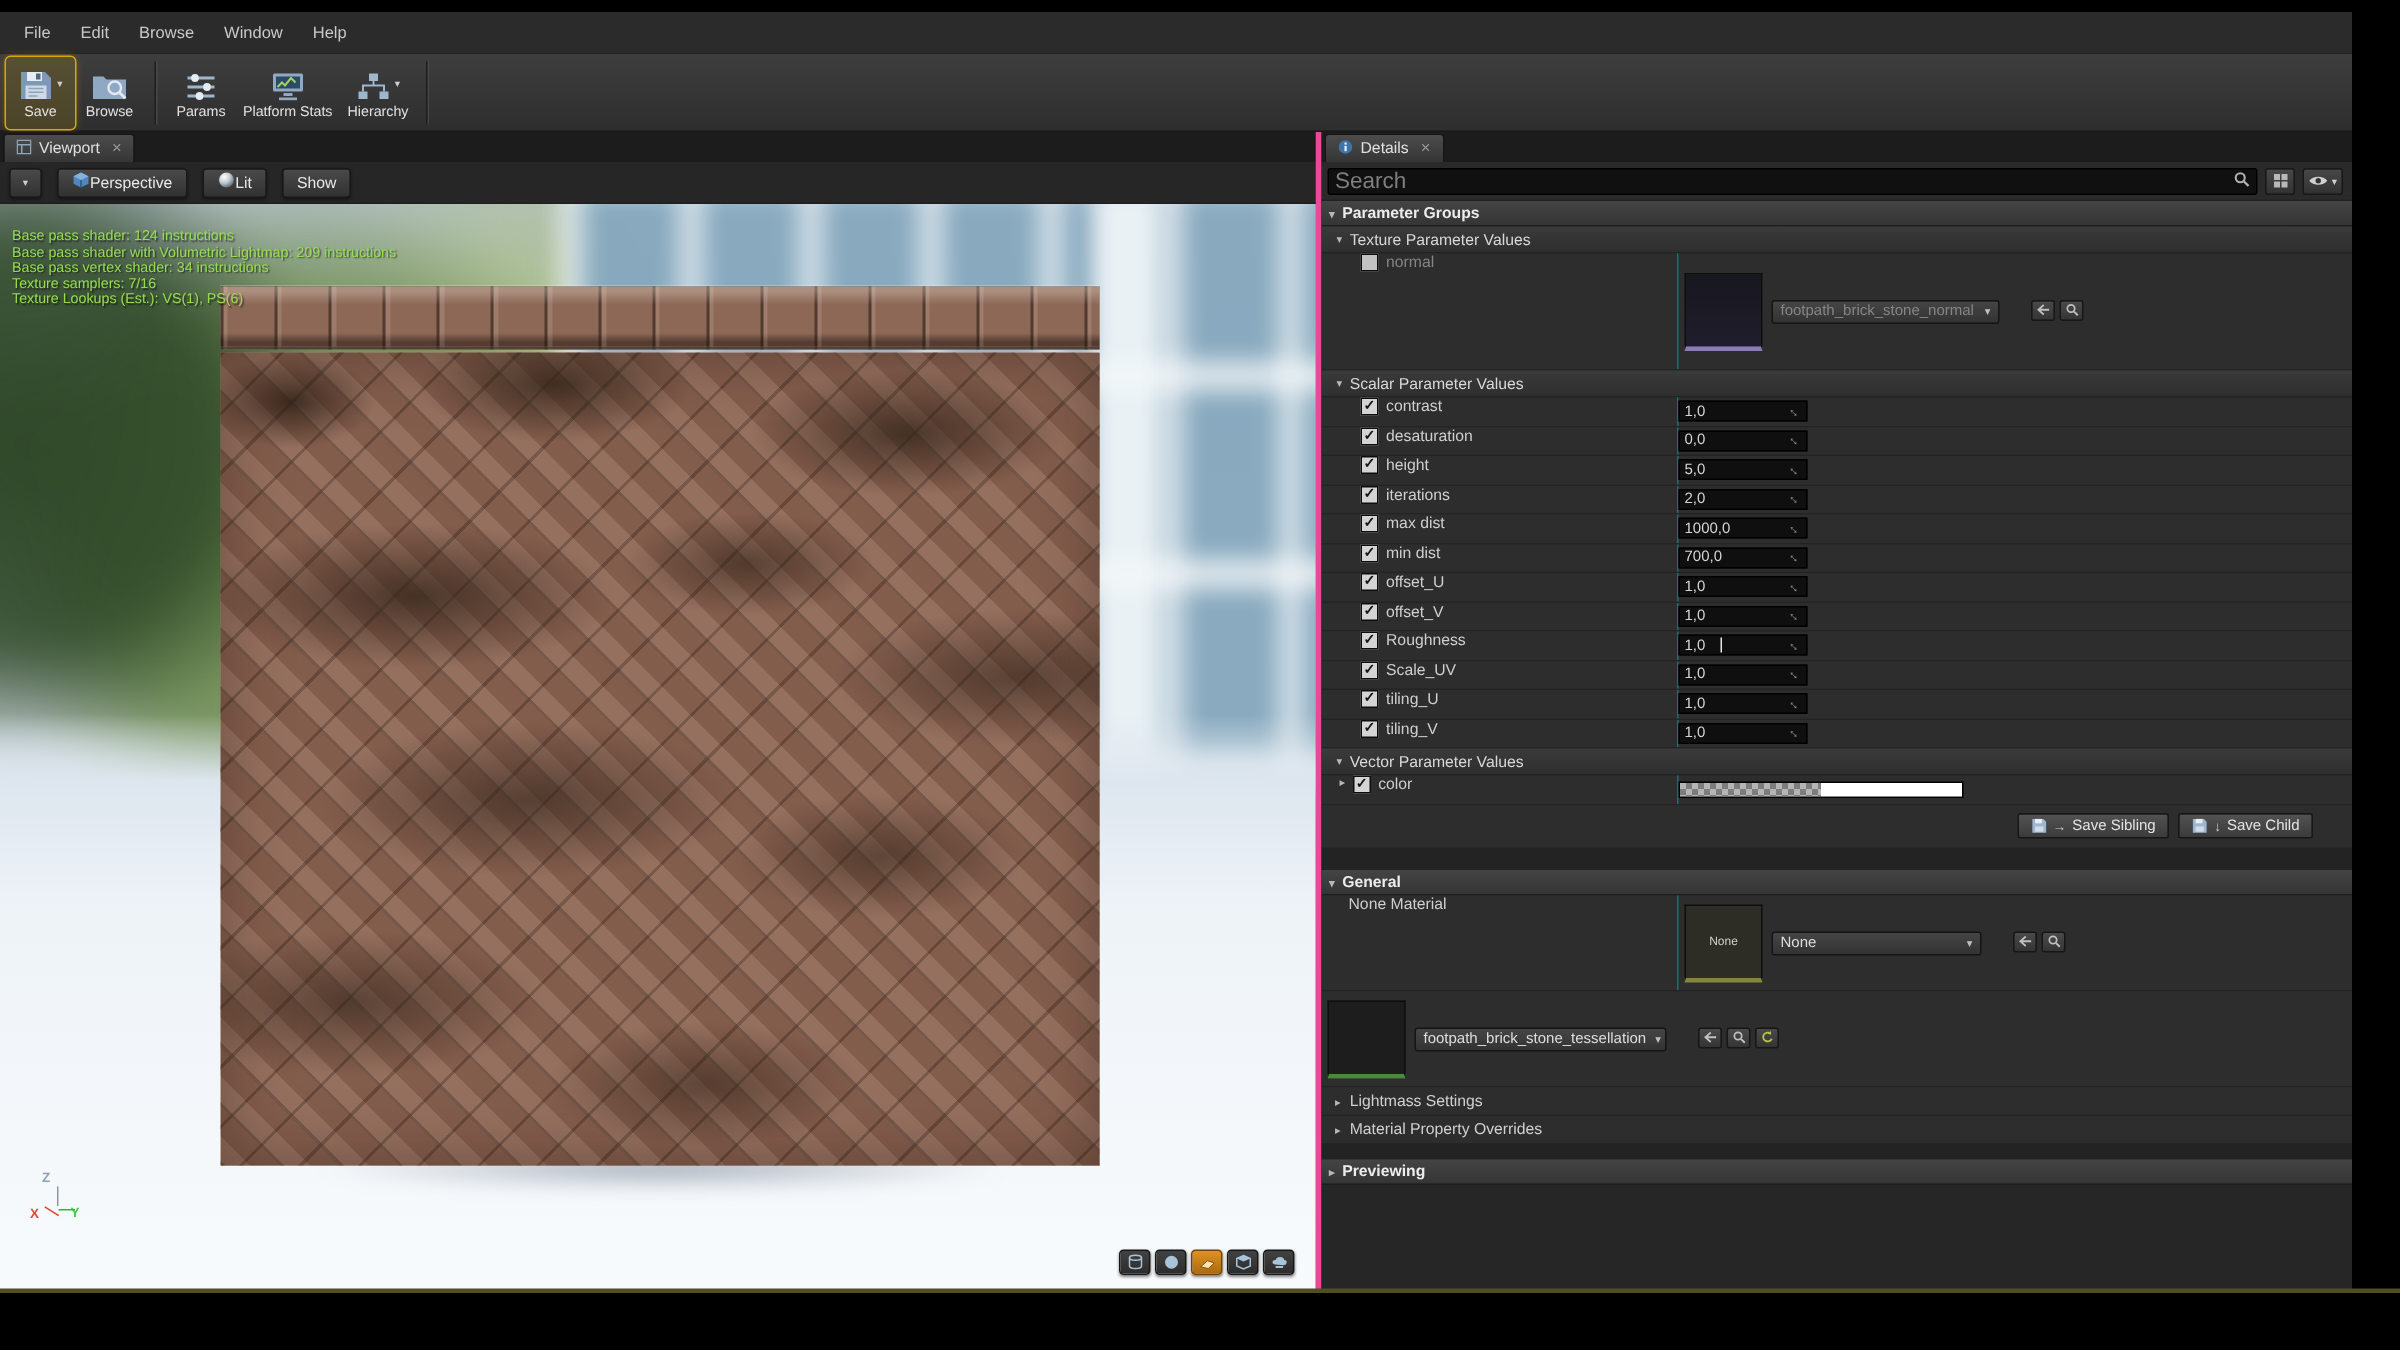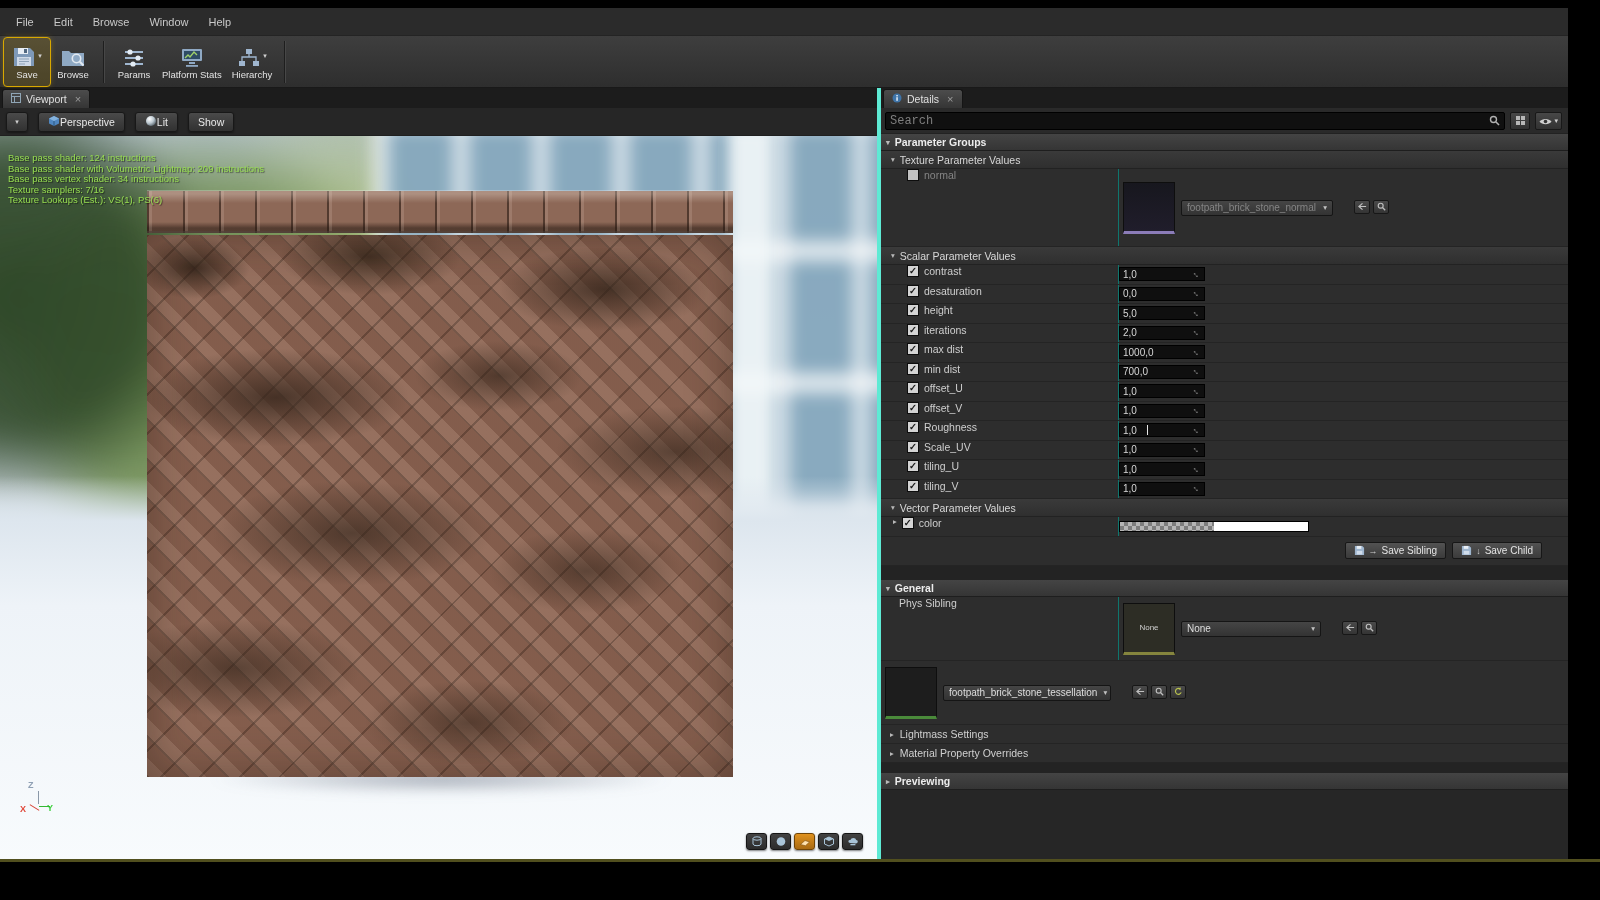--- a/index.html
+++ b/index.html
@@ -13,21 +13,21 @@
 
   
   .toolbar{height:52px;background:linear-gradient(#3e3e3e,#2e2e2e);border-bottom:1px solid #191919;display:flex;align-items:center;padding:0 4px}
   .tb-btn{min-width:46px;height:48px;display:flex;flex-direction:column;align-items:center;justify-content:center;gap:1px;color:#e2e2e2;font-size:9.5px;border-radius:3px;padding:0 5px}
   .tb-btn .ic{height:24px;display:flex;align-items:flex-end;gap:2px}
   .tb-btn.save{background:rgba(255,198,0,.14);outline:1px solid #d8a800;box-shadow:0 0 6px rgba(255,198,0,.35)}
   .tb-sep{width:1px;height:42px;background:#1e1e1e;box-shadow:1px 0 0 #474747;margin:0 7px}
   .tiny-car{font-size:7px;color:#cfcfcf;align-self:center}
 
   
-  .main{position:absolute;top:80px;left:0;width:1568px;bottom:0;background:#5eead4}
+  .main{position:absolute;top:80px;left:0;width:1568px;bottom:0;background:#ec4899}
 
   
   .vp-panel{position:absolute;left:0;top:0;width:877px;height:100%;display:flex;flex-direction:column;background:#262626}
   .tabbar{height:20px;background:#1c1c1c;display:flex;align-items:flex-end;padding-left:2px}
   .tab{height:19px;background:linear-gradient(#4c4c4c,#353535);color:#e0e0e0;font-size:10.5px;display:flex;align-items:center;gap:5px;padding:0 8px;border-radius:3px 3px 0 0;border:1px solid #151515;border-bottom:none}
   .tab .close{color:#9a9a9a;font-size:11px;margin-left:3px;cursor:pointer}
   .vp-toolbar{height:28px;background:#262626;display:flex;align-items:center;gap:10px;padding:0 6px;border-bottom:1px solid #1f1f1f}
   .vbtn{height:20px;background:linear-gradient(#4a4a4a,#313131);border:1px solid #181818;border-radius:3px;color:#e8e8e8;font-size:10.5px;display:flex;align-items:center;gap:0;padding:0 9px;box-shadow:0 1px 2px rgba(0,0,0,.4)}
   .vbtn.sq{width:22px;justify-content:center;padding:0}
 
@@ -74,21 +74,21 @@
   .ln-y{position:absolute;left:17px;top:20px;width:11px;height:1px;background:#34b834}
   .preview-btns{position:absolute;right:14px;bottom:10px;display:flex;gap:3px}
   .pv-btn{width:21px;height:17px;border-radius:3px;background:linear-gradient(#424242,#2c2c2c);border:1px solid #161616;display:flex;align-items:center;justify-content:center;box-shadow:0 1px 2px rgba(0,0,0,.5)}
   .pv-btn.active{background:linear-gradient(#e59а22,#a96a12);background:linear-gradient(#e0921f,#a96a12);border-color:#6f4407}
 
   
   .dt-panel{position:absolute;left:881px;top:0;width:687px;height:100%;background:#2a2a2a;display:flex;flex-direction:column}
   .dt-tabbar{height:20px;background:#1c1c1c;display:flex;align-items:flex-end;padding-left:2px}
   .searchrow{height:26px;display:flex;align-items:center;gap:5px;padding:0 6px 0 4px;background:#2a2a2a;border-bottom:1px solid #222}
   .search-box{flex:1;height:18px;background:#101010;border:1px solid #000;border-radius:2px;display:flex;align-items:center;padding:0 4px;gap:4px}
-  .search-box input{flex:1;background:transparent;border:none;outline:none;color:#bdbdbd;font-size:12px;font-family:Liberation Mono, monospace}
+  .search-box input{flex:1;background:transparent;border:none;outline:none;color:#bdbdbd;font-size:15px;font-family:Liberation Sans, sans-serif}
   .search-box input::placeholder{color:#7f7f7f}
   .icon-btn{height:18px;min-width:20px;background:linear-gradient(#474747,#323232);border:1px solid #181818;border-radius:2px;display:flex;align-items:center;justify-content:center;gap:2px;padding:0 3px}
   .dt-content{flex:1;display:flex;flex-direction:column;background:#2a2a2a;overflow:hidden}
   .cat-hdr{height:17px;background:linear-gradient(#444,#353535);border-bottom:1px solid #1e1e1e;display:flex;align-items:center;gap:5px;padding:0 5px;color:#ececec;font-size:10.5px;font-weight:bold;flex:none}
   .sub-hdr{height:18px;background:linear-gradient(#3a3a3a,#2f2f2f);border-bottom:1px solid #222;display:flex;align-items:center;gap:5px;padding:0 5px 0 10px;color:#d8d8d8;font-size:10.5px;flex:none}
   .tri{color:#b8b8b8;font-size:7.5px}
   .prow{display:flex;border-bottom:1px solid #242424;background:#2d2d2d;flex:none}
   .srow{height:19.5px}
   .pname{width:238px;display:flex;align-items:flex-start;gap:5px;padding-left:26px;border-right:1px solid #0f766e;color:#cfcfcf;font-size:10.5px;flex:none}
   .pname.plain{padding-left:18px}
@@ -610,21 +610,21 @@
 
         <div class="gap" style="height:14px"></div>
 
         <div class="cat-hdr">
           <span class="tri">▾</span>
           <span>General</span>
         </div>
 
         <div class="prow" style="height:64px">
           <div class="pname plain">
-            <span>Phys Sibling</span>
+            <span>None Material</span>
           </div>
           <div class="pval">
             <div class="thumb physnone" style="margin-left:4px">
               <span>None</span>
             </div>
             <div class="asset-col">
               <div class="combo" style="width:140px">
                 <span>None</span>
                 <span class="car">▾</span>
               </div>

